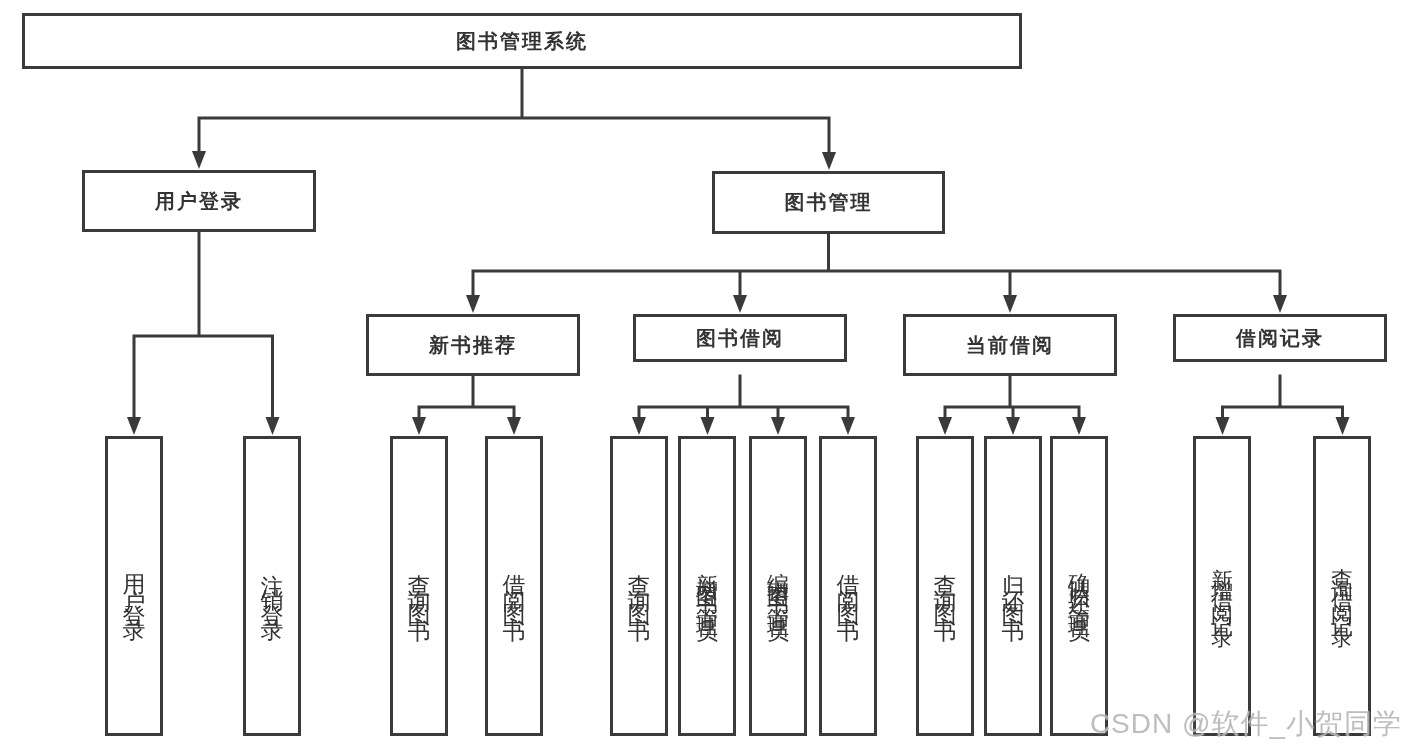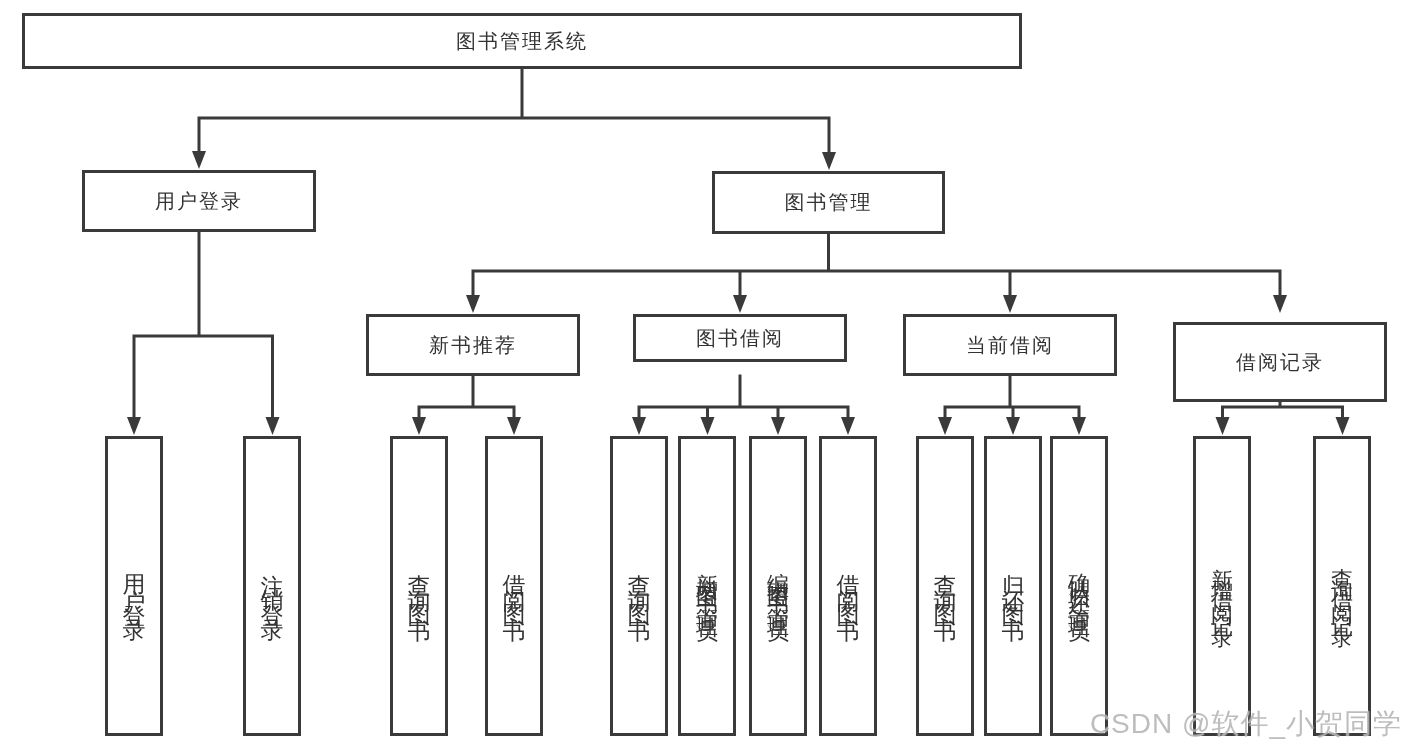--- a/index.html
+++ b/index.html
@@ -16,21 +16,21 @@
     width:1405px;height:747px;
     background:var(--background);
     overflow:hidden;
   }
   svg.connectors{position:absolute;left:0;top:0;z-index:1;}
   svg.connectors path{stroke:var(--line);stroke-width:3;fill:none;stroke-linecap:square;}
   svg.connectors polygon{fill:var(--line);stroke:none;}
   .hbox{
     position:absolute;z-index:2;
     background:#fff;border:3px solid var(--line);
-    display:flex;align-items:center;justify-content:center;
+    display:flex;align-items:center;justify-content:center;font-weight:bold;
   }
   .hbox span{
     font-size:20px;color:var(--text);letter-spacing:2px;
     white-space:nowrap;
   }
   .vbox{
     position:absolute;z-index:2;
     width:58px;height:300px;top:436px;
     background:#fff;border:3px solid var(--line);
     display:flex;align-items:center;justify-content:center;
@@ -118,21 +118,21 @@
 
   <div class="hbox" style="left:712px;top:171px;width:233px;height:63px">
     <span>图书管理</span>
   </div>
   <div class="hbox" style="left:633px;top:314px;width:214px;height:48px">
     <span>图书借阅</span>
   </div>
   <div class="hbox" style="left:903px;top:314px;width:214px;height:62px">
     <span>当前借阅</span>
   </div>
-  <div class="hbox" style="left:1173px;top:322px;width:214px;height:80px">
+  <div class="hbox" style="left:1173px;top:314px;width:214px;height:48px">
     <span>借阅记录</span>
   </div>
 
   <div class="vbox" style="left:105px">
     <span>用户登录</span>
   </div>
   <div class="vbox" style="left:243px">
     <span>注销登录</span>
   </div>
 

